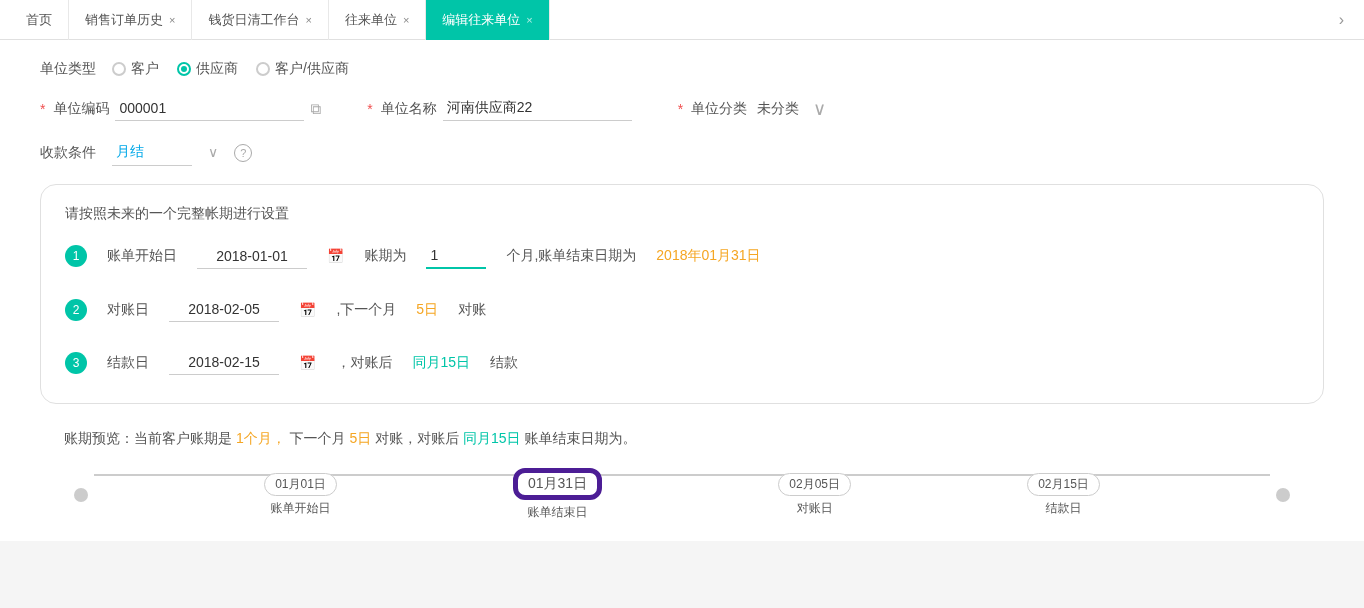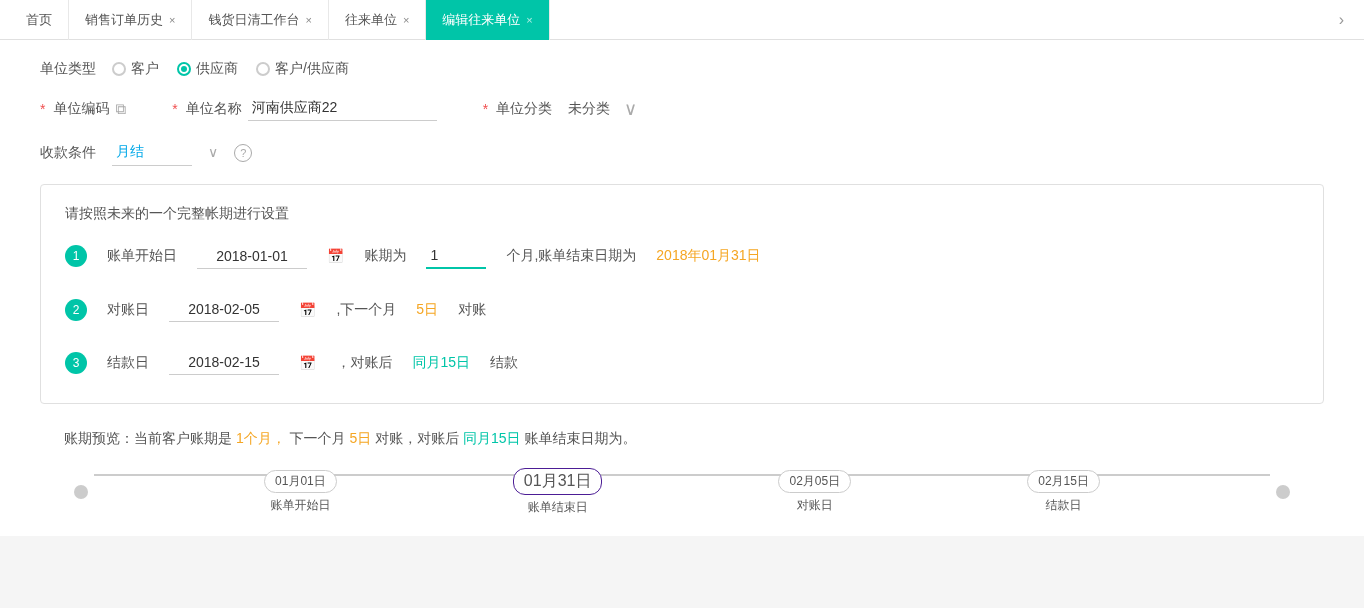--- a/index.html
+++ b/index.html
@@ -145,21 +145,21 @@
       border: 1px solid #aaa;
       color: #aaa;
       display: flex; align-items: center; justify-content: center;
       font-size: 11px;
       cursor: pointer;
     }
 
     
     .section-box {
       border: 1px solid #e0e0e0;
-      border-radius: 4px;
+      border-radius: 16px;
       padding: 20px 24px;
       margin-bottom: 16px;
     }
     .section-desc {
       color: #555;
       margin-bottom: 20px;
       font-size: 14px;
     }
 
     
@@ -272,31 +272,32 @@
         <div class="radio-circle"></div>
         <span>客户/供应商</span>
       </div>
     </div>
   </div>
 
   <div class="form-row">
     <div class="field-group">
       <span class="required-star">*</span>
       <span class="form-label">单位编码</span>
+      <input class="text-input" type="text" value="000001" style="">
       <span class="input-icon">⧉</span>
     </div>
     <div class="field-group" style="margin-left:30px;">
       <span class="required-star">*</span>
       <span class="form-label">单位名称</span>
       <input class="text-input" type="text" style="min-width: 180px;" value="河南供应商22">
     </div>
     <div class="field-group" style="margin-left:30px;">
       <span class="required-star">*</span>
       <span class="form-label">单位分类</span>
-      <span class="form-label" style="margin-left:10px;">未分类</span>
+      <span class="form-label" style="margin-left:4px;">未分类</span>
       <span class="dropdown-arrow" style="margin-left:8px; color:#aaa; font-size:18px;">∨</span>
     </div>
   </div>
 
   <div class="form-row">
     <span class="form-label">收款条件</span>
     <div class="dropdown-group">
       <span class="dropdown-value">月结</span>
       <span class="dropdown-arrow">∨</span>
     </div>
@@ -358,21 +359,21 @@
       <div style="flex:1;"></div>
 
       <div style="display:flex;flex-direction:column;align-items:center;position:relative;z-index:1;">
         <div style="border:1px solid #ccc;border-radius:12px;padding:2px 10px;font-size:12px;color:#555;background:#fff;white-space:nowrap;">01月01日</div>
         <div style="margin-top:4px;font-size:12px;color:#555;white-space:nowrap;">账单开始日</div>
       </div>
 
       <div style="flex:1;"></div>
 
       <div style="display:flex;flex-direction:column;align-items:center;position:relative;z-index:1;">
-        <div style="border:1px solid #4c1d95;border-radius:12px;padding:2px 10px;font-size:16px;color:#555;background:#fff;white-space:nowrap;">01月31日</div>
+        <div style="border:5px solid #4c1d95;border-radius:12px;padding:2px 10px;font-size:14px;color:#555;background:#fff;white-space:nowrap;">01月31日</div>
         <div style="margin-top:4px;font-size:12px;color:#555;white-space:nowrap;">账单结束日</div>
       </div>
 
       <div style="flex:1;"></div>
 
       <div style="display:flex;flex-direction:column;align-items:center;position:relative;z-index:1;">
         <div style="border:1px solid #ccc;border-radius:12px;padding:2px 10px;font-size:12px;color:#555;background:#fff;white-space:nowrap;">02月05日</div>
         <div style="margin-top:4px;font-size:12px;color:#555;white-space:nowrap;">对账日</div>
       </div>
 

